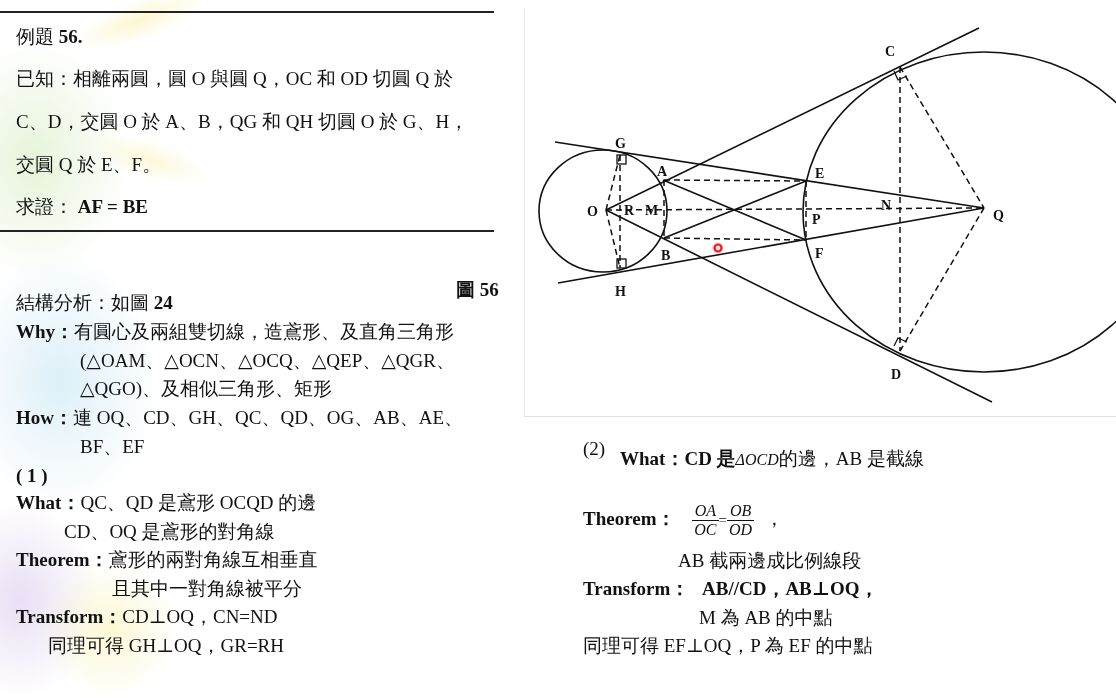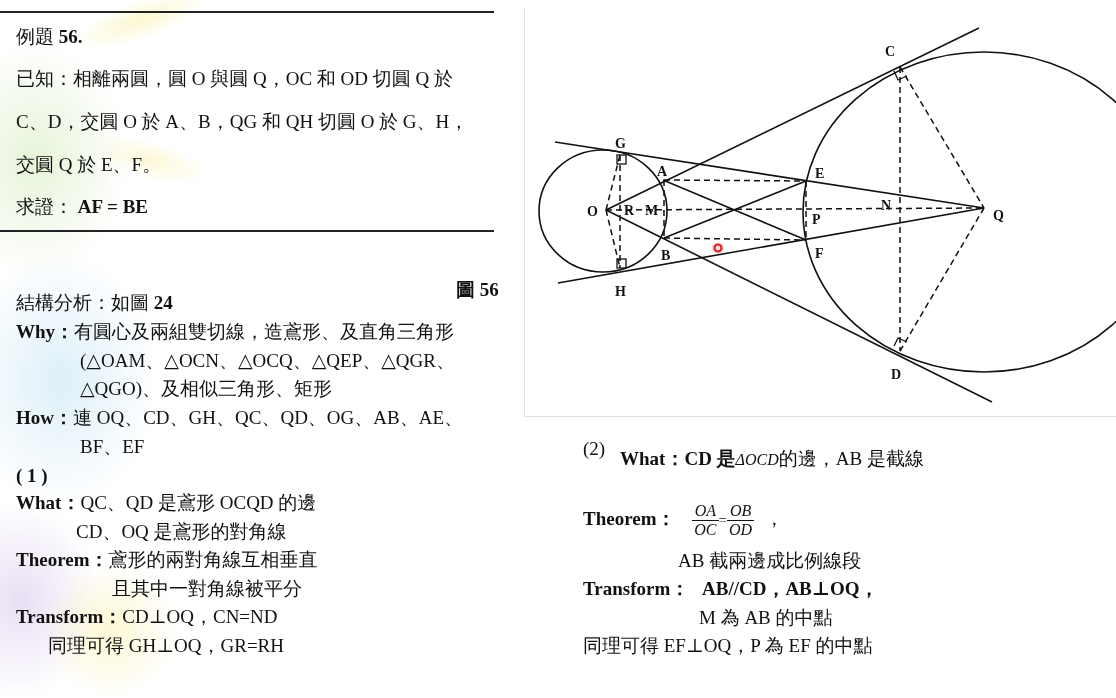--- a/index.html
+++ b/index.html
@@ -79,21 +79,21 @@
 <div class="line" style="left:64px; top:377px;">△QGO)、及相似三角形、矩形</div>
 <div class="line" style="left:0; top:406px;">
   <span class="lbl">How：</span><span>連 OQ、CD、GH、QC、QD、OG、AB、AE、</span>
 </div>
 <div class="line" style="left:64px; top:435px;">BF、EF</div>
 
 <div class="line b" style="left:0; top:464px;">( 1 )</div>
 <div class="line" style="left:0; top:491px;text-align:center;">
   <span class="lbl">What：</span><span>QC、QD 是鳶形 OCQD 的邊</span>
 </div>
-<div class="line" style="left:60px; top:520px;">CD、OQ 是鳶形的對角線</div>
+<div class="line" style="left:48px; top:520px;">CD、OQ 是鳶形的對角線</div>
 <div class="line" style="left:0; top:548px;">
   <span class="lbl">Theorem：</span><span>鳶形的兩對角線互相垂直</span>
 </div>
 <div class="line" style="left:96px; top:577px;">且其中一對角線被平分</div>
 <div class="line" style="left:0; top:605px;text-align:center;">
   <span class="lbl">Transform：</span><span>CD⊥OQ，CN=ND</span>
 </div>
 <div class="line" style="left:32px; top:634px;text-align:right;">同理可得 GH⊥OQ，GR=RH</div>
 
 <div class="diagram-box">

